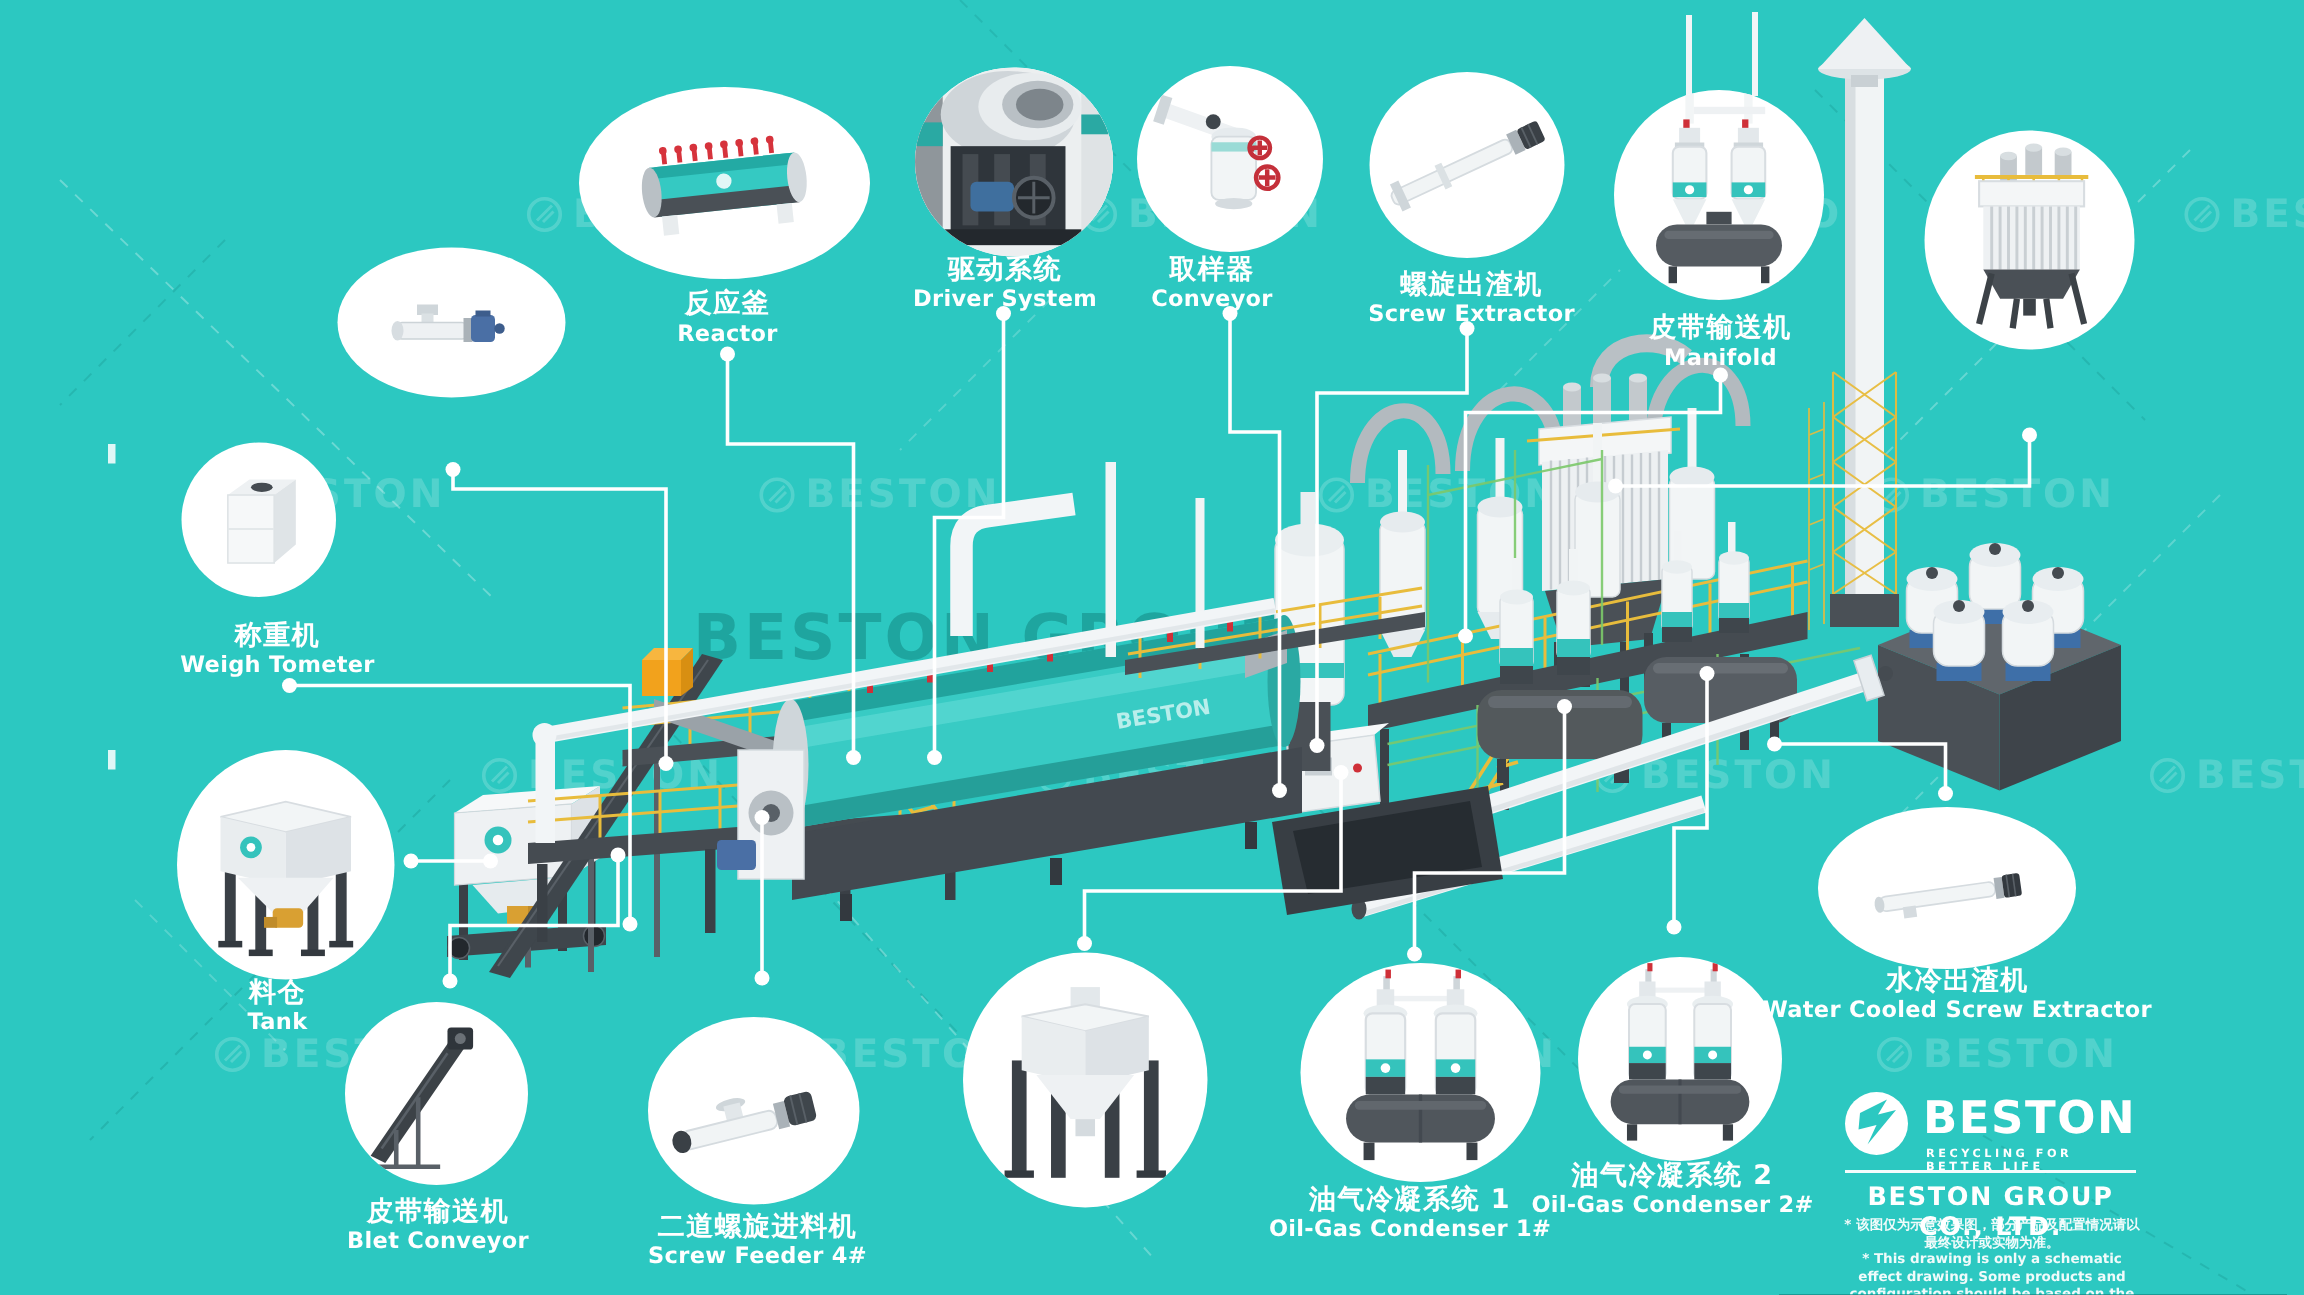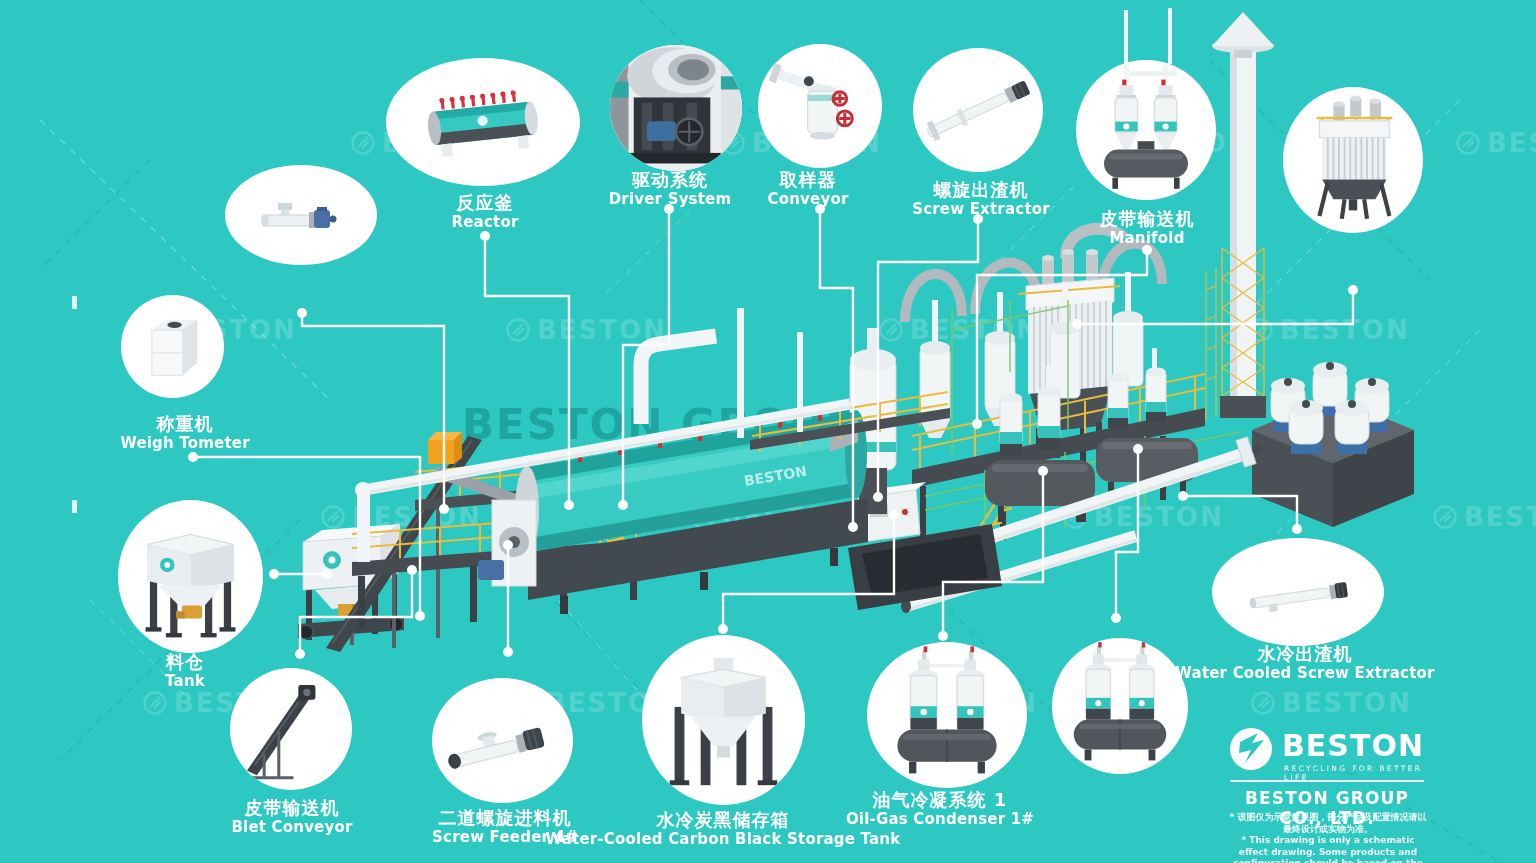--- a/index.html
+++ b/index.html
@@ -25,21 +25,21 @@
   .label{position:absolute;z-index:5;transform:translateX(-50%);text-align:center;
          color:#ffffff;white-space:nowrap;}
   .label .zh{font-size:18px;font-weight:700;line-height:20px;letter-spacing:1px;text-align:center;}
   .label .en{font-size:15px;font-weight:700;line-height:18px;letter-spacing:.2px;}
 
   
   #brand{position:absolute;left:1228px;top:722px;width:200px;z-index:6;color:#fff;}
   #brand .logo-row{position:relative;height:56px;}
   #brand .logo-mark{position:absolute;left:0;top:4px;width:46px;height:46px;}
   #brand .wordmark{position:absolute;left:54px;top:6px;font-size:30px;font-weight:800;letter-spacing:1px;}
-  #brand .tagline{position:absolute;left:56px;top:42px;font-size:7.5px;font-weight:400;letter-spacing:2.35px;}
+  #brand .tagline{position:absolute;left:56px;top:42px;font-size:7.5px;font-weight:700;letter-spacing:2.35px;}
   #brand .divider{position:absolute;left:2px;top:58px;width:194px;height:2px;background:#fff;opacity:.95;}
   #brand .company{position:absolute;left:0;top:66px;width:198px;text-align:center;
                   font-size:17px;font-weight:700;letter-spacing:1.1px;}
   #brand .disclaimer{position:absolute;left:0;top:90px;width:200px;text-align:center;
                      font-size:9px;line-height:11.5px;font-weight:600;opacity:.93;}
   .tick{position:absolute;width:5px;height:13px;background:#fff;opacity:.85;z-index:3;}
 </style>
 </head>
 <body>
 
@@ -939,27 +939,27 @@
     <div class="en">Tank</div>
   </div>
   <div class="label" style="left:292px;top:798px">
     <div class="zh">皮带输送机</div>
     <div class="en">Blet Conveyor</div>
   </div>
   <div class="label" style="left:505px;top:808px">
     <div class="zh">二道螺旋进料机</div>
     <div class="en">Screw Feeder 4#</div>
   </div>
-  <div class="label" style="left:723px;top:810px">
-    <div class="zh">水冷炭黑储存箱</div>
-    <div class="en">Water-Cooled Carbon Black Storage Tank</div>
-  </div>
   <div class="label" style="left:940px;top:790px">
     <div class="zh">油气冷凝系统 1</div>
     <div class="en">Oil-Gas Condenser 1#</div>
+  </div>
+  <div class="label" style="left:1115px;top:774px">
+    <div class="zh">油气冷凝系统 2</div>
+    <div class="en">Oil-Gas Condenser 2#</div>
   </div>
   <div class="label" style="left:1305px;top:644px">
     <div class="zh">水冷出渣机</div>
     <div class="en">Water Cooled Screw Extractor</div>
   </div>
 
   <div id="brand">
     <div class="logo-row">
       <svg class="logo-mark" viewBox="0 0 46 46">
         <circle cx="23" cy="23" r="21" fill="#ffffff"></circle>

